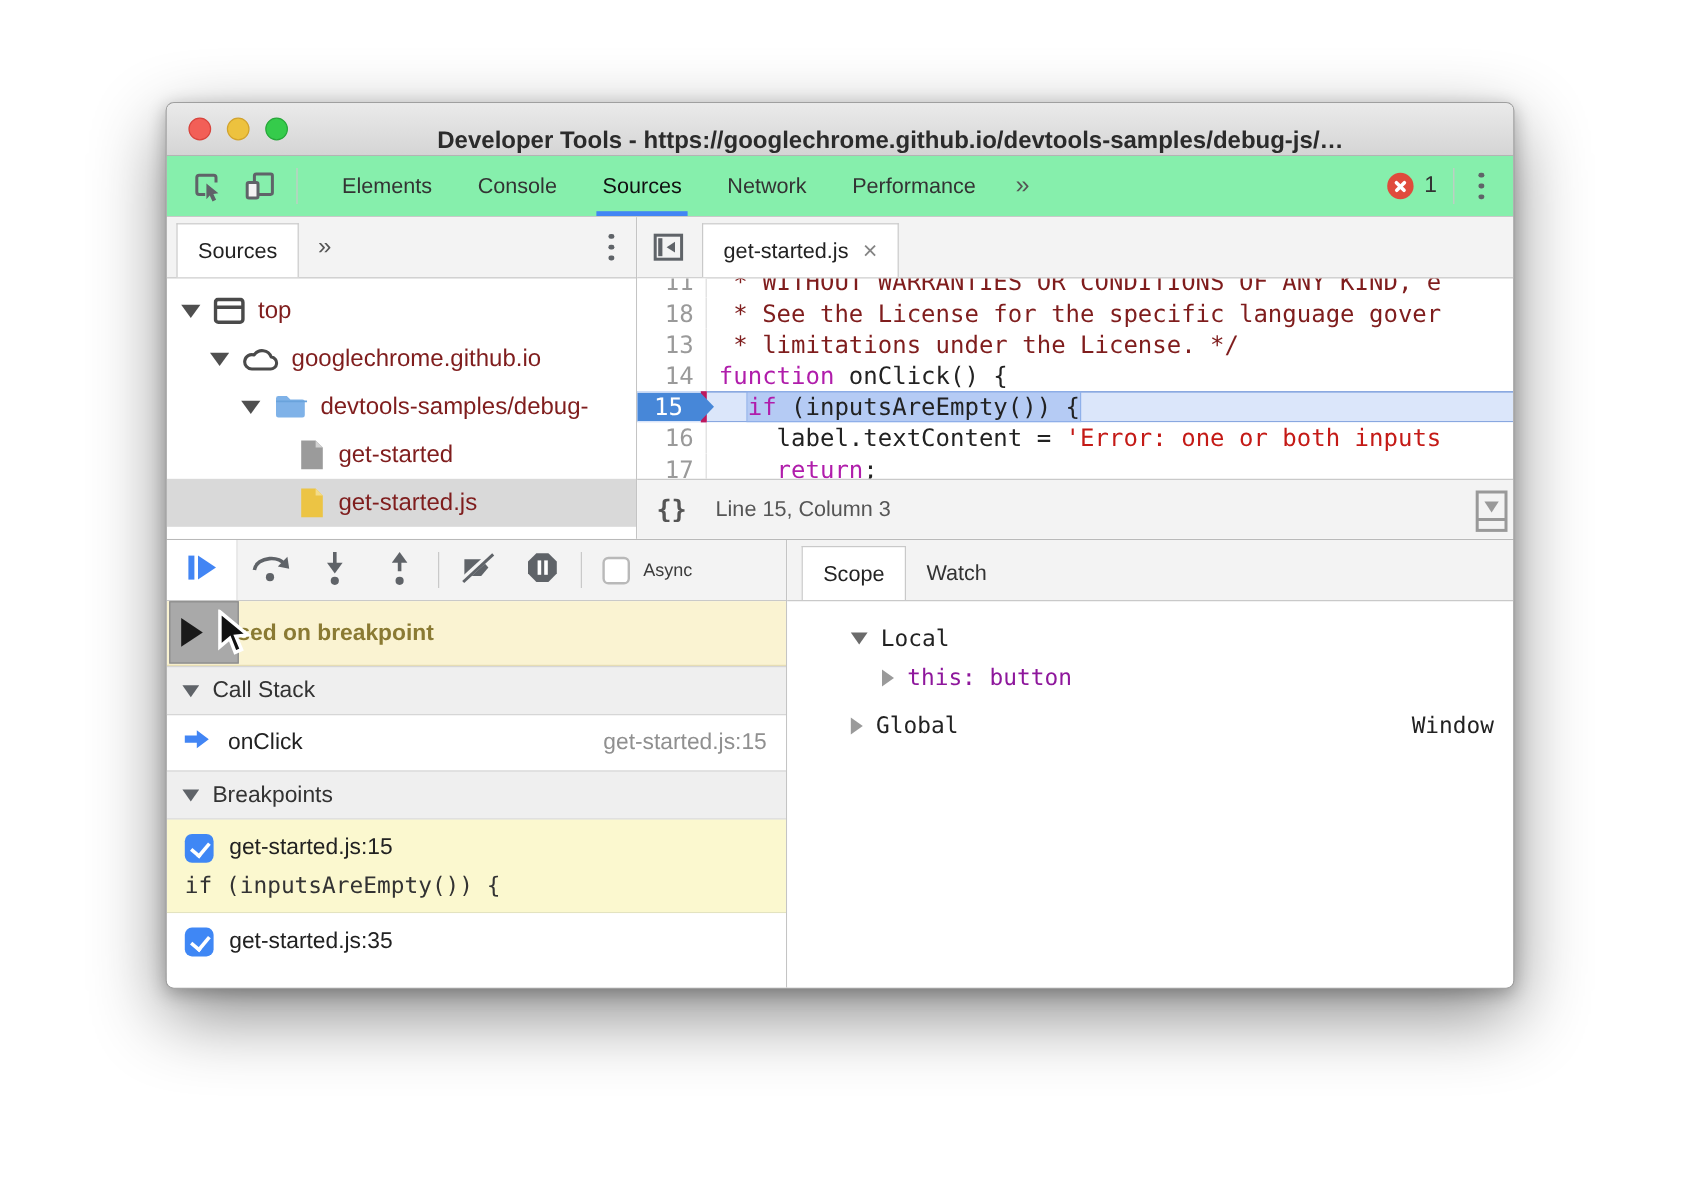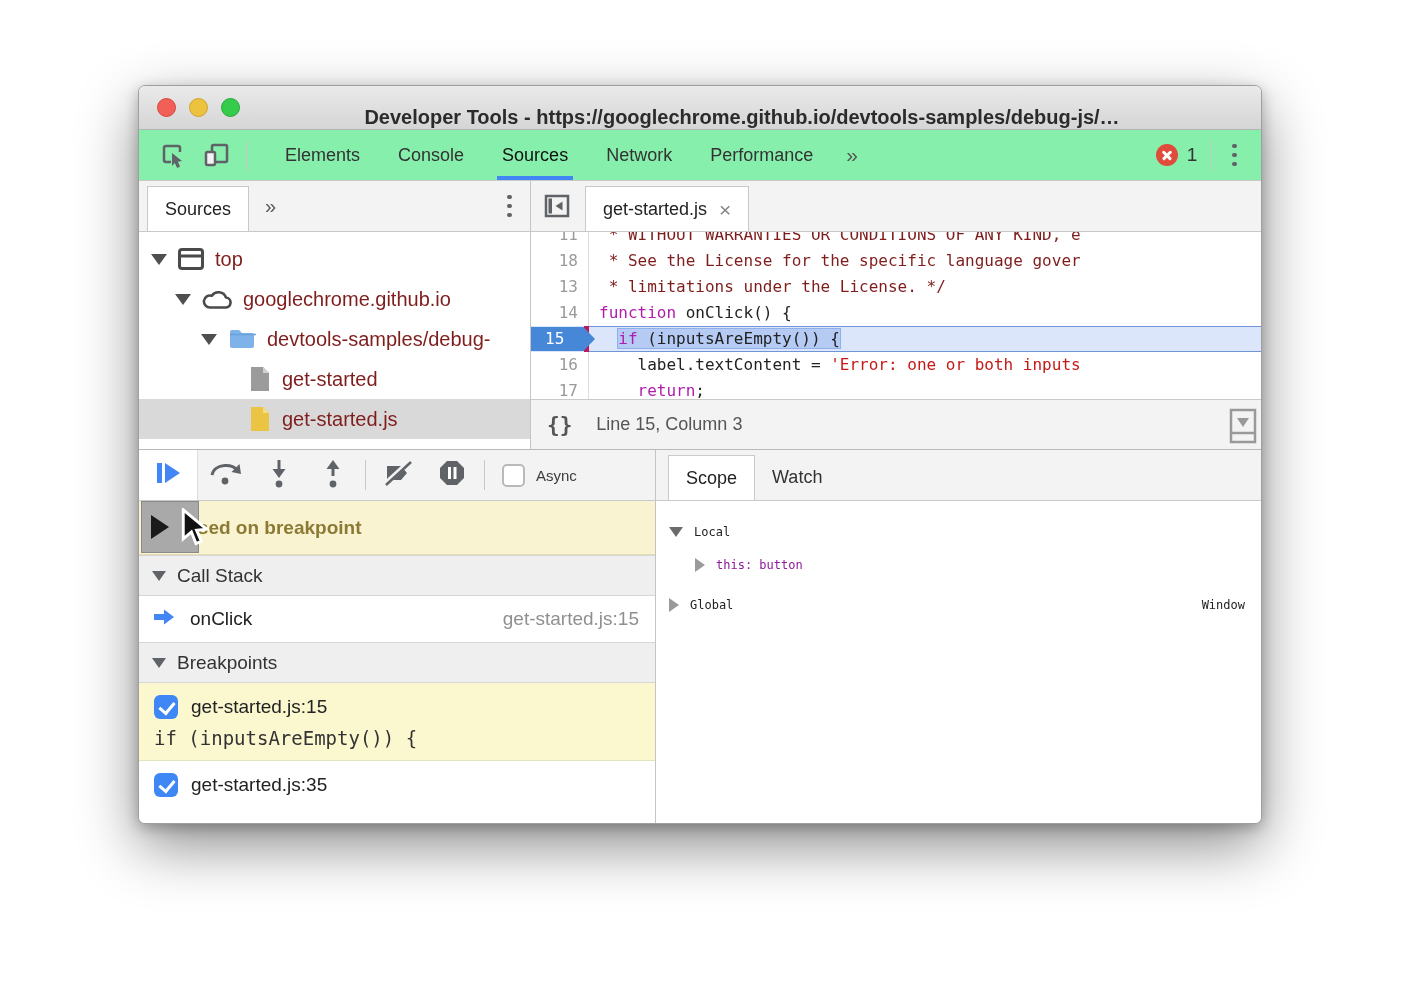--- a/index.html
+++ b/index.html
@@ -61,21 +61,21 @@
 
   .editor { flex:1; min-width:0; display:flex; flex-direction:column; background:#fff; }
   .tabbar { height:51px; background:#f3f3f3; border-bottom:1px solid #c9c9c9;
             display:flex; align-items:flex-end; padding-left:10px; }
   .nav-toggle { align-self:center; margin-right:12px; display:flex; }
   .etab { height:45px; background:#fff; border:1px solid #c9c9c9; border-bottom:none;
           display:flex; align-items:center; gap:12px; padding:0 17px; font-size:18px; color:#222; }
   .etab-close { color:#848484; font-size:21px; line-height:1; }
 
   .code { flex:1; overflow:hidden; position:relative;
-          font-family:"DejaVu Sans Mono",monospace; font-size:16px; line-height:26px; }
+          font-family:"DejaVu Sans Mono",monospace; font-size:20px; line-height:26px; }
   .code-inner { margin-top:-10px; }
   .cl { display:flex; height:26px; white-space:pre; }
   .gut { width:58px; flex:none; text-align:right; padding-right:10px; color:#9a9a9a; border-right:1px solid #ddd; background:#fff; }
   .src { flex:1; padding-left:10px; color:#222; min-width:0; overflow:hidden; }
   .c-com { color:#7f1d1d; } .c-kw { color:#b01dab; } .c-str { color:#c41a16; } .c-plain { color:#222; }
   .cl.exec { background:#dbe6fa; box-shadow: inset 0 1px 0 #6f94d8, inset 0 -1px 0 #6f94d8; }
   .cl.exec .gut { background:#dbe6fa; position:relative; border-right:5px solid #be185d; }
   .exec-tag { position:absolute; left:0; top:1px; bottom:1px; width:64px; background:#4787d8; color:#fff;
               clip-path:polygon(0 0,82% 0,100% 50%,82% 100%,0 100%);
               display:flex; align-items:center; padding-left:14px; text-align:left; z-index:2; }
@@ -120,21 +120,21 @@
   .bp-row { display:flex; align-items:center; gap:13px; padding:5px 0 5px 15px; font-size:19px; color:#222; }
   .bp-code { font-family:"DejaVu Sans Mono",monospace; font-size:19px; color:#333; padding:3px 0 2px 15px; white-space:pre; }
   .checkbox-checked { width:24px; height:24px; background:#3f87f5; border-radius:6px; position:relative; flex:none; }
   .checkbox-checked::after { content:''; position:absolute; left:8px; top:3.5px; width:7px; height:12px;
                              border:solid #fff; border-width:0 3px 3px 0; transform:rotate(40deg); }
 
   .scopecol { flex:1; min-width:0; display:flex; flex-direction:column; background:#fff; }
   .scope-header { height:51px; background:#f3f3f3; border-bottom:1px solid #c9c9c9;
                   display:flex; align-items:flex-end; padding-left:12px; }
   .watch-label { height:45px; display:flex; align-items:center; padding:0 17px; font-size:18px; color:#333; }
-  .scope-body { font-family:"DejaVu Sans Mono",monospace; font-size:12px; color:#222; padding-top:14px; }
+  .scope-body { font-family:"DejaVu Sans Mono",monospace; font-size:19px; color:#222; padding-top:14px;padding-left:40px; }
   .scope-row { display:flex; align-items:center; height:33px; gap:11px; padding:0 16px 0 13px; }
   .scope-row.indent { padding-left:39px; }
   .purple { color:#8e179c; }
   .scope-right { margin-left:auto; color:#222; }
   .scope-body .tri-down { border-left-width:7px; border-right-width:7px; border-top-width:10px; border-top-color:#6b6b6b; }
 </style>
 </head>
 <body>
 
 <div class="window">

